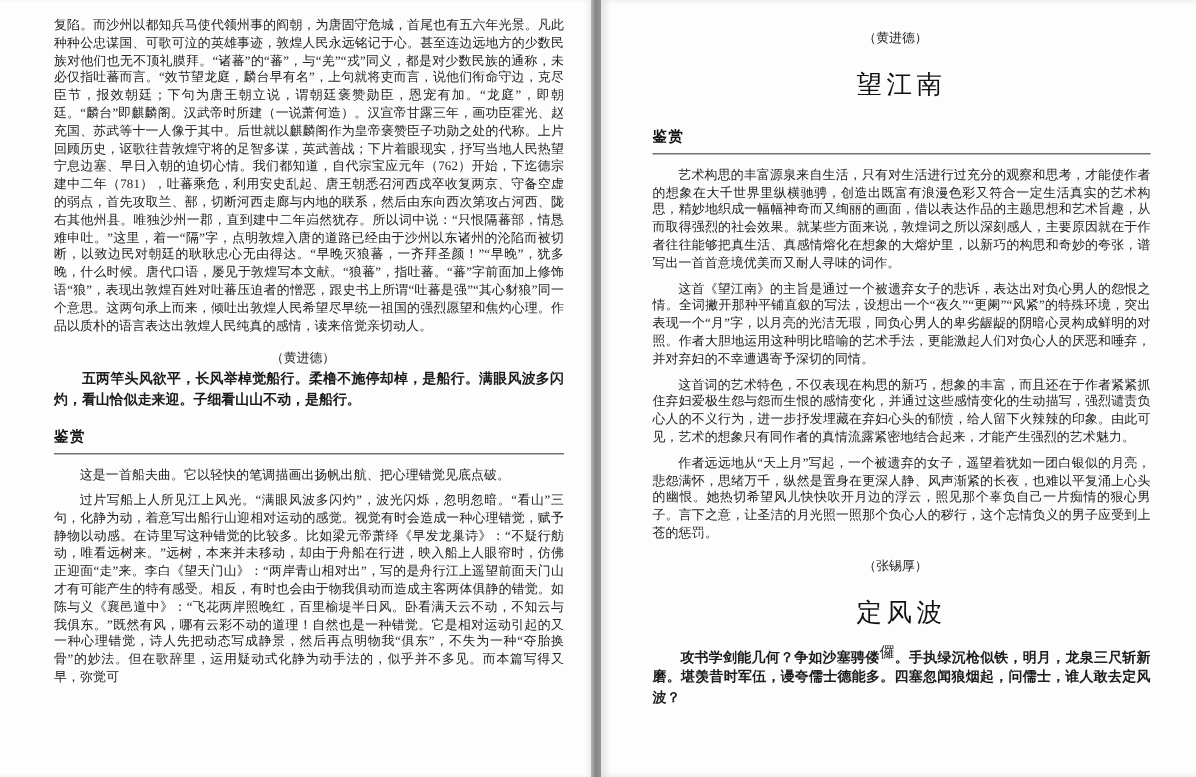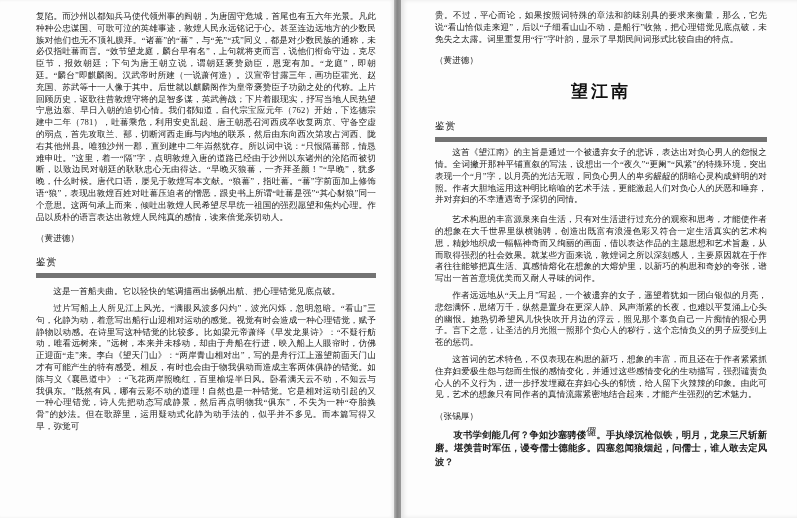--- a/index.html
+++ b/index.html
@@ -23,76 +23,77 @@
   .page.right { left: 401px; width: 396px; padding: 10px 30px 0 34px;
                 box-shadow: inset 3px 0 4px rgba(0,0,0,0.10); }
   p { margin: 0; }
   .body-text {
     font-size: 8.6px; line-height: 11.8px; text-align: justify;
     letter-spacing: 0.1px;
   }
   .para { margin-top: 5px; }
   .indent { text-indent: 2em; }
   .author {
-    text-align: left; font-size: 8.6px; line-height: 11.8px;
+    text-align: center; font-size: 8.6px; line-height: 11.8px;
     margin-top: 10px; padding-right: 8px;
   }
   .poem-title {
     margin: 13px 0 9px; text-align: center;
-    font-size: 17px; font-weight: bold; letter-spacing: 3px; color: #111;
+    font-size: 17px; font-weight: normal; letter-spacing: 3px; color: #111;
   }
   .poem {
     font-weight: bold; font-size: 9.3px; line-height: 13.5px;
     text-indent: 2em; text-align: justify; margin-top: 2px; color: #1c1c1c;
   }
   .section-heading {
-    font-weight: normal; font-size: 9.6px; letter-spacing: 1px; color: #111;
-    border-bottom: 5px solid #737373; padding: 8px 0 4px; margin-top: 3px;
+    font-weight: bold; font-size: 9.6px; letter-spacing: 1px; color: #111;
+    border-bottom: 1px solid #737373; padding: 8px 0 4px; margin-top: 3px;
   }
   .after-heading { margin-top: 8px; }
   .rare-char {
     font-family: "DejaVu Sans", sans-serif; font-weight: normal;
     font-size: 10px; vertical-align: 3px;
   }
 </style>
 </head>
 <body>
 
 <div class="spread">
 
   <div class="page left">
     <p class="body-text">复陷。而沙州以都知兵马使代领州事的阎朝，为唐固守危城，首尾也有五六年光景。凡此种种公忠谋国、可歌可泣的英雄事迹，敦煌人民永远铭记于心。甚至连边远地方的少数民族对他们也无不顶礼膜拜。“诸蕃”的“蕃”，与“羌”“戎”同义，都是对少数民族的通称，未必仅指吐蕃而言。“效节望龙庭，麟台早有名”，上句就将吏而言，说他们衔命守边，克尽臣节，报效朝廷；下句为唐王朝立说，谓朝廷褒赞勋臣，恩宠有加。“龙庭”，即朝廷。“麟台”即麒麟阁。汉武帝时所建（一说萧何造）。汉宣帝甘露三年，画功臣霍光、赵充国、苏武等十一人像于其中。后世就以麒麟阁作为皇帝褒赞臣子功勋之处的代称。上片回顾历史，讴歌往昔敦煌守将的足智多谋，英武善战；下片着眼现实，抒写当地人民热望宁息边塞、早日入朝的迫切心情。我们都知道，自代宗宝应元年（762）开始，下迄德宗建中二年（781），吐蕃乘危，利用安史乱起、唐王朝悉召河西戍卒收复两京、守备空虚的弱点，首先攻取兰、鄯，切断河西走廊与内地的联系，然后由东向西次第攻占河西、陇右其他州县。唯独沙州一郡，直到建中二年岿然犹存。所以词中说：“只恨隔蕃部，情恳难申吐。”这里，着一“隔”字，点明敦煌入唐的道路已经由于沙州以东诸州的沦陷而被切断，以致边民对朝廷的耿耿忠心无由得达。“早晚灭狼蕃，一齐拜圣颜！”“早晚”，犹多晚，什么时候。唐代口语，屡见于敦煌写本文献。“狼蕃”，指吐蕃。“蕃”字前面加上修饰语“狼”，表现出敦煌百姓对吐蕃压迫者的憎恶，跟史书上所谓“吐蕃是强”“其心豺狼”同一个意思。这两句承上而来，倾吐出敦煌人民希望尽早统一祖国的强烈愿望和焦灼心理。作品以质朴的语言表达出敦煌人民纯真的感情，读来倍觉亲切动人。</p>
 
     <div class="author">（黄进德）</div>
 
 
+    <p class="poem">五两竿头风欲平，长风举棹觉船行。柔橹不施停却棹，是船行。满眼风波多闪灼，看山恰似走来迎。子细看山山不动，是船行。</p>
 
     <div class="section-heading">鉴赏</div>
 
     <p class="body-text para indent after-heading">这是一首船夫曲。它以轻快的笔调描画出扬帆出航、把心理错觉见底点破。</p>
     <p class="body-text para indent">过片写船上人所见江上风光。“满眼风波多闪灼”，波光闪烁，忽明忽暗。“看山”三句，化静为动，着意写出船行山迎相对运动的感觉。视觉有时会造成一种心理错觉，赋予静物以动感。在诗里写这种错觉的比较多。比如梁元帝萧绎《早发龙巢诗》：“不疑行舫动，唯看远树来。”远树，本来并未移动，却由于舟船在行进，映入船上人眼帘时，仿佛正迎面“走”来。李白《望天门山》：“两岸青山相对出”，写的是舟行江上遥望前面天门山才有可能产生的特有感受。相反，有时也会由于物我俱动而造成主客两体俱静的错觉。如陈与义《襄邑道中》：“飞花两岸照晚红，百里榆堤半日风。卧看满天云不动，不知云与我俱东。”既然有风，哪有云彩不动的道理！自然也是一种错觉。它是相对运动引起的又一种心理错觉，诗人先把动态写成静景，然后再点明物我“俱东”，不失为一种“夺胎换骨”的妙法。但在歌辞里，运用疑动式化静为动手法的，似乎并不多见。而本篇写得又早，弥觉可</p>
   </div>
 
   <div class="gutter"></div>
 
   <div class="page right">
-    <p class="body-text">贵。不过，平心而论，如果按照词特殊的章法和韵味别具的要求来衡量，那么，它先说“看山恰似走来迎”，后以“子细看山山不动，是船行”收煞，把心理错觉见底点破，未免失之太露。词里重复用“行”字叶韵，显示了早期民间词形式比较自由的特点。</p>
 
     <div class="author">（黄进德）</div>
 
     <div class="poem-title">望江南</div>
 
 
     <div class="section-heading">鉴赏</div>
 
+    <p class="body-text para indent after-heading">艺术构思的丰富源泉来自生活，只有对生活进行过充分的观察和思考，才能使作者的想象在大千世界里纵横驰骋，创造出既富有浪漫色彩又符合一定生活真实的艺术构思，精妙地织成一幅幅神奇而又绚丽的画面，借以表达作品的主题思想和艺术旨趣，从而取得强烈的社会效果。就某些方面来说，敦煌词之所以深刻感人，主要原因就在于作者往往能够把真生活、真感情熔化在想象的大熔炉里，以新巧的构思和奇妙的夸张，谱写出一首首意境优美而又耐人寻味的词作。</p>
     <p class="body-text para indent">这首《望江南》的主旨是通过一个被遗弃女子的悲诉，表达出对负心男人的怨恨之情。全词撇开那种平铺直叙的写法，设想出一个“夜久”“更阑”“风紧”的特殊环境，突出表现一个“月”字，以月亮的光洁无瑕，同负心男人的卑劣龌龊的阴暗心灵构成鲜明的对照。作者大胆地运用这种明比暗喻的艺术手法，更能激起人们对负心人的厌恶和唾弃，并对弃妇的不幸遭遇寄予深切的同情。</p>
-    <p class="body-text para indent after-heading">艺术构思的丰富源泉来自生活，只有对生活进行过充分的观察和思考，才能使作者的想象在大千世界里纵横驰骋，创造出既富有浪漫色彩又符合一定生活真实的艺术构思，精妙地织成一幅幅神奇而又绚丽的画面，借以表达作品的主题思想和艺术旨趣，从而取得强烈的社会效果。就某些方面来说，敦煌词之所以深刻感人，主要原因就在于作者往往能够把真生活、真感情熔化在想象的大熔炉里，以新巧的构思和奇妙的夸张，谱写出一首首意境优美而又耐人寻味的词作。</p>
+    <p class="body-text para indent">这首词的艺术特色，不仅表现在构思的新巧，想象的丰富，而且还在于作者紧紧抓住弃妇爱极生怨与怨而生恨的感情变化，并通过这些感情变化的生动描写，强烈谴责负心人的不义行为，进一步抒发埋藏在弃妇心头的郁愤，给人留下火辣辣的印象。由此可见，艺术的想象只有同作者的真情流露紧密地结合起来，才能产生强烈的艺术魅力。</p>
     <p class="body-text para indent">作者远远地从“天上月”写起，一个被遗弃的女子，遥望着犹如一团白银似的月亮，悲怨满怀，思绪万千，纵然是置身在更深人静、风声渐紧的长夜，也难以平复涌上心头的幽恨。她热切希望风儿快快吹开月边的浮云，照见那个辜负自己一片痴情的狠心男子。言下之意，让圣洁的月光照一照那个负心人的秽行，这个忘情负义的男子应受到上苍的惩罚。</p>
-    <p class="body-text para indent">这首词的艺术特色，不仅表现在构思的新巧，想象的丰富，而且还在于作者紧紧抓住弃妇爱极生怨与怨而生恨的感情变化，并通过这些感情变化的生动描写，强烈谴责负心人的不义行为，进一步抒发埋藏在弃妇心头的郁愤，给人留下火辣辣的印象。由此可见，艺术的想象只有同作者的真情流露紧密地结合起来，才能产生强烈的艺术魅力。</p>
 
     <div class="author">（张锡厚）</div>
 
+    <div class="poem-title">定风波</div>
 
     <p class="poem"><span>攻书学剑能几何？争如沙塞骋偻</span><span class="rare-char">儸</span><span>。手执绿沉枪似铁，明月，龙泉三尺斩新磨。堪羡昔时军伍，谩夸儒士德能多。四塞忽闻狼烟起，问儒士，谁人敢去定风波？</span></p>
 
   </div>
 
 </div>
 
 </body></html>

